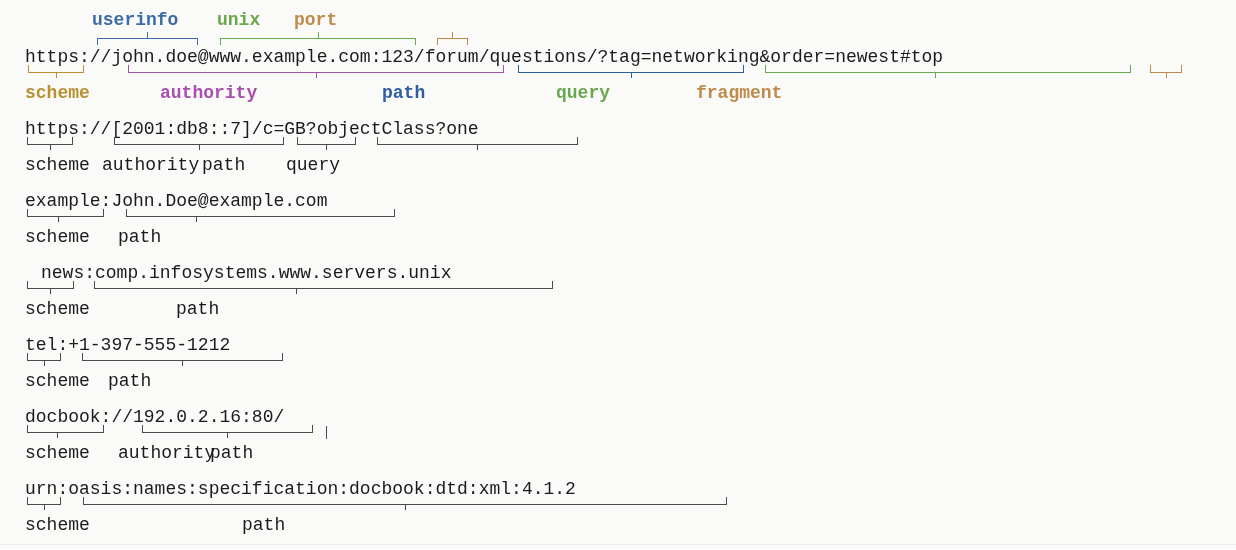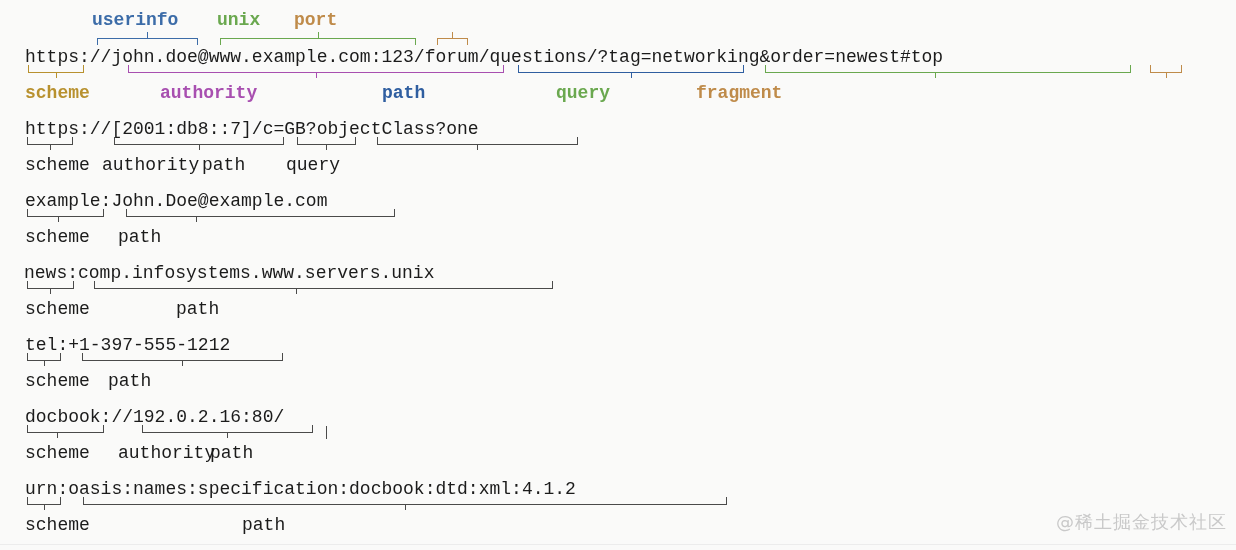--- a/index.html
+++ b/index.html
@@ -129,21 +129,21 @@
         <div class="bracket" style="left: 126px; top: 209px; width: 269px;">
           <div class="h" style="background: rgb(74, 74, 74); top: 7px;"></div>
           <div class="v" style="left: 0px; top: 0px; height: 7px; background: rgb(74, 74, 74);"></div>
           <div class="v" style="left: 268px; top: 0px; height: 7px; background: rgb(74, 74, 74);"></div>
           <div class="v" style="left: 70px; top: 7px; height: 6px; background: rgb(74, 74, 74);"></div>
         </div>
         <div class="mono" style="left: 25px; top: 230px; color: rgb(27, 27, 27);">scheme</div>
         <div class="mono" style="left: 118px; top: 230px; color: rgb(27, 27, 27);">path</div>
       </div>
       <div style="position: absolute; left: 0px; top: 0px;">
-        <div class="mono" style="left: 24px; top: 266px;">news:comp.infosystems.www.servers.unix</div>
+        <div class="mono" style="left: 41px; top: 266px;">news:comp.infosystems.www.servers.unix</div>
         <div class="bracket" style="left: 27px; top: 281px; width: 47px;">
           <div class="h" style="background: rgb(74, 74, 74); top: 7px;"></div>
           <div class="v" style="left: 0px; top: 0px; height: 7px; background: rgb(74, 74, 74);"></div>
           <div class="v" style="left: 46px; top: 0px; height: 7px; background: rgb(74, 74, 74);"></div>
           <div class="v" style="left: 23px; top: 7px; height: 6px; background: rgb(74, 74, 74);"></div>
         </div>
         <div class="bracket" style="left: 94px; top: 281px; width: 459px;">
           <div class="h" style="background: rgb(74, 74, 74); top: 7px;"></div>
           <div class="v" style="left: 0px; top: 0px; height: 7px; background: rgb(74, 74, 74);"></div>
           <div class="v" style="left: 458px; top: 0px; height: 7px; background: rgb(74, 74, 74);"></div>
@@ -199,15 +199,14 @@
         <div class="bracket" style="left: 83px; top: 497px; width: 644px;">
           <div class="h" style="background: rgb(74, 74, 74); top: 7px;"></div>
           <div class="v" style="left: 0px; top: 0px; height: 7px; background: rgb(74, 74, 74);"></div>
           <div class="v" style="left: 643px; top: 0px; height: 7px; background: rgb(74, 74, 74);"></div>
           <div class="v" style="left: 322px; top: 7px; height: 6px; background: rgb(74, 74, 74);"></div>
         </div>
         <div class="mono" style="left: 25px; top: 518px; color: rgb(27, 27, 27);">scheme</div>
         <div class="mono" style="left: 242px; top: 518px; color: rgb(27, 27, 27);">path</div>
       </div>
     </div>
-  <div class="watermark">@稀土掘金技术社区</div>
   <div class="bottom-line"></div>
 </div>
 
 </body></html>

